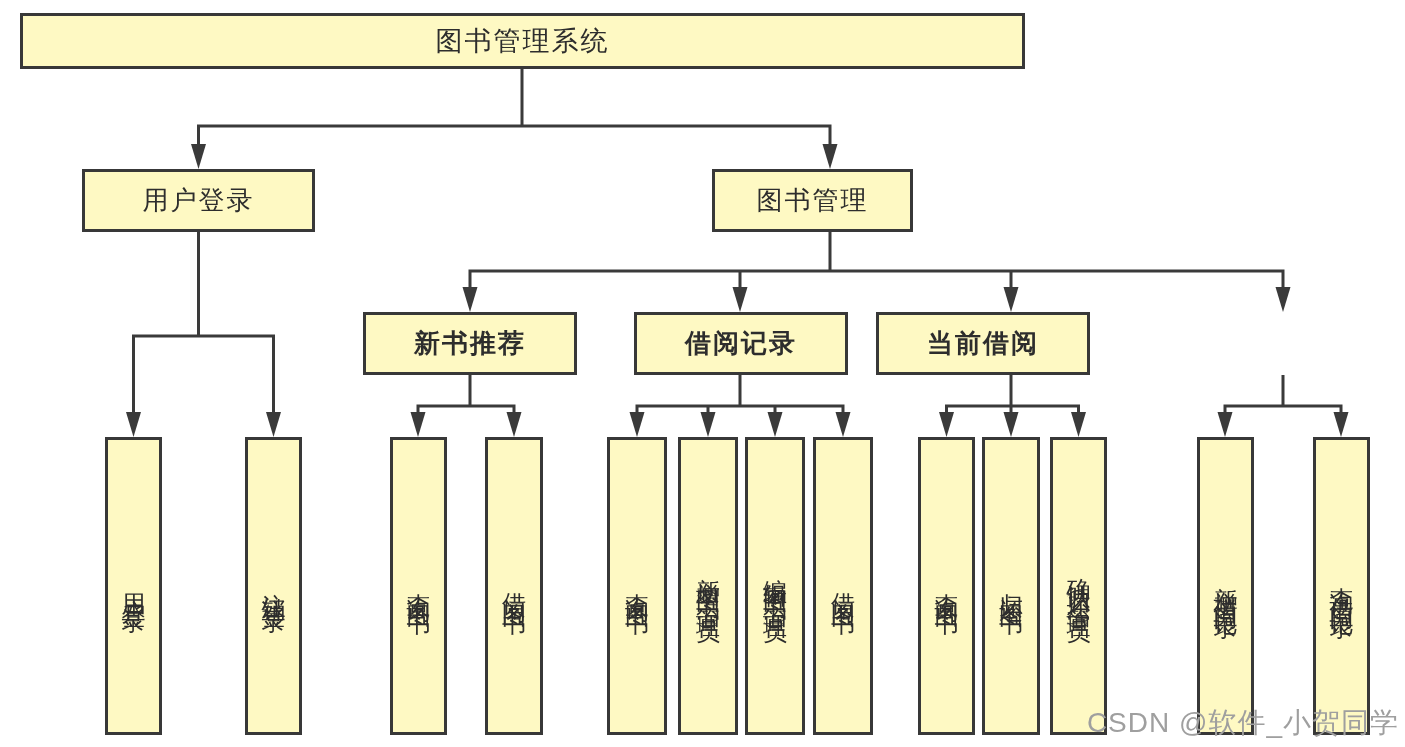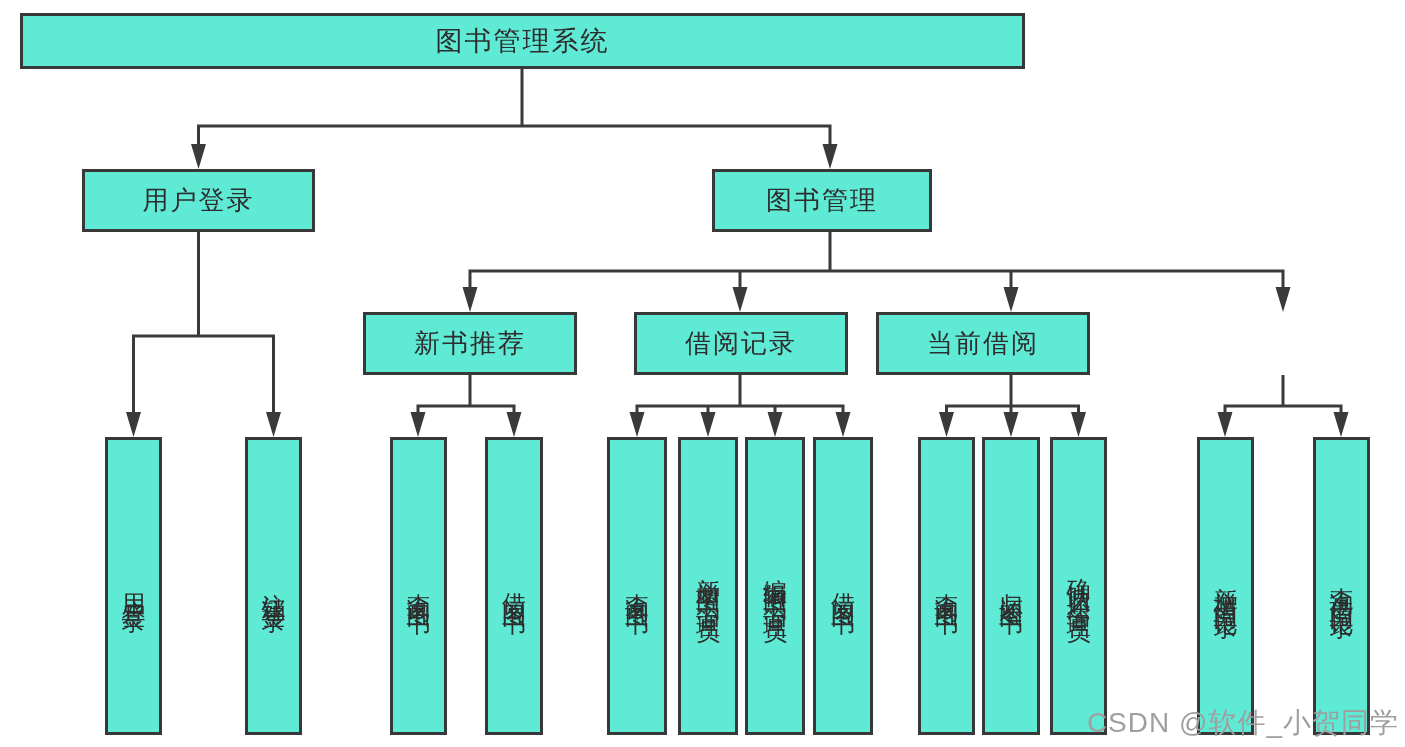--- a/index.html
+++ b/index.html
@@ -18,38 +18,38 @@
   #connectors {
     position: absolute;
     left: 0; top: 0;
     width: 1405px;
     height: 747px;
     z-index: 1;
   }
   .node {
     position: absolute;
     box-sizing: border-box;
-    background: #5eead4;
+    background: #fef9c3;
     border: 3px solid #383838;
     display: flex;
     align-items: center;
     justify-content: center;
     z-index: 2;
   }
   .h-label {
     color: #2d2d2d;
     font-size: 26px;
     letter-spacing: 2px;
     white-space: nowrap;
   }
   .root-box   { left: 20px;  top: 13px;  width: 1005px; height: 56px; }
   .root-box .h-label { font-size: 27px; }
   .n2-user    { left: 82px;  top: 169px; width: 233px; height: 63px; }
-  .n2-mgmt    { left: 712px; top: 169px; width: 220px; height: 63px; }
-  .n3 { top: 312px; height: 63px; width: 214px; }
+  .n2-mgmt    { left: 712px; top: 169px; width: 201px; height: 63px; }
+  .n3 { top: 312px; height: 63px; width: 214px; font-weight: bold; }
   .n3-newbook { left: 363px; }
   .n3-borrow  { left: 634px; }
   .n3-current { left: 876px; align-items: center; }
   .n3-record  { left: 1177px; }
   .leaf {
     top: 437px;
     height: 298px;
     width: 57px;
   }
   .leaf .v-label {

